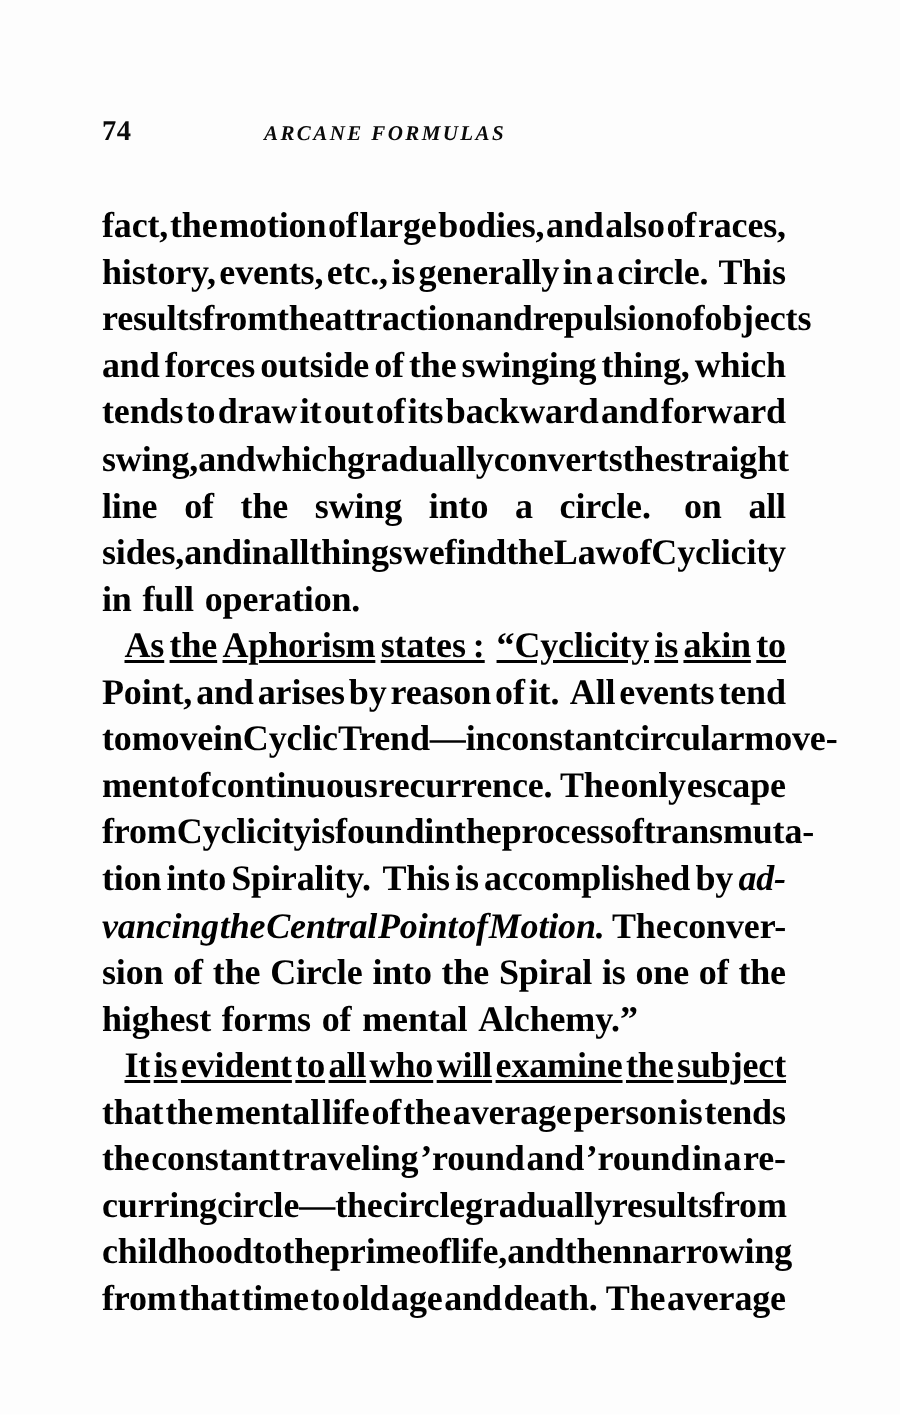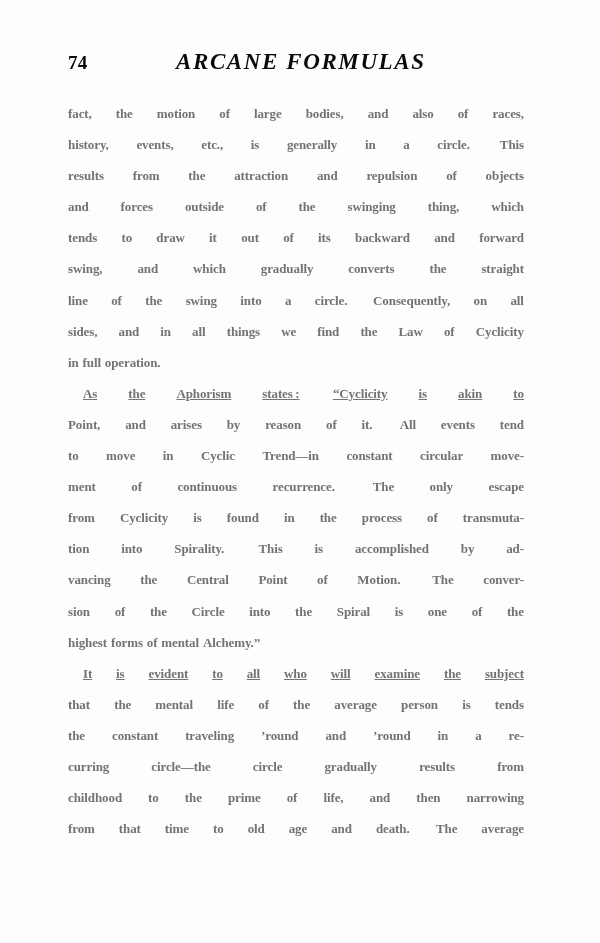--- a/index.html
+++ b/index.html
@@ -16,20 +16,21 @@
     font-family: "Liberation Serif", "DejaVu Serif", serif;
     color: #000000;
     background: #fdfdfd;
   }
 
   
   .page {
     position: absolute;
     inset: 0;
     background: #fdfdfd;
+    margin-top: 28px;
   }
 
   
   .running-head {
     position: absolute;
     top: 50px;
     left: 68px;
     right: 68px;
     height: 30px;
     display: flex;
@@ -42,44 +43,44 @@
     letter-spacing: 0.3px;
     line-height: 1;
     color: #0a0a0a;
     width: 108px;
     flex: none;
   }
   .head-title {
     font-family: "Liberation Serif", "DejaVu Serif", serif;
     font-style: italic;
     font-weight: 700;
-    font-size: 23px;
+    font-size: 14px;
     letter-spacing: 1.6px;
     line-height: 1;
     color: #0a0a0a;
     white-space: nowrap;
   }
 
   
   .textblock {
     position: absolute;
     top: 106px;
     left: 68px;
     width: 456px;
   }
 
   .line {
     display: flex;
     width: 456px;
     height: 31.1px;
-    align-items: flex-start;
-    font-size: 13px;
+    align-items: flex-end;
+    font-size: 24px;
     font-weight: 700;
     letter-spacing: -0.1px;
-    color: #737373;
+    color: #000000;
     white-space: pre;
   }
   
   .line.just {
     justify-content: space-between;
   }
   
   .line.flush {
     justify-content: flex-start;
   }
@@ -90,20 +91,21 @@
   .line.indent {
     padding-left: 15px;
     width: 441px;
     text-decoration: underline;
   }
 
   .w {
     display: inline-block;
   }
   .w.it {
+    font-style: italic;
   }
   
   .w.sent {
     margin-right: 0.18em;
   }
 </style>
 </head>
 <body>
 
 <div class="page">
@@ -114,21 +116,21 @@
   </div>
 
   <div class="textblock">
       <div>
         <div class="line just"><span class="w">fact,</span><span class="w">the</span><span class="w">motion</span><span class="w">of</span><span class="w">large</span><span class="w">bodies,</span><span class="w">and</span><span class="w">also</span><span class="w">of</span><span class="w">races,</span></div>
         <div class="line just"><span class="w">history,</span><span class="w">events,</span><span class="w">etc.,</span><span class="w">is</span><span class="w">generally</span><span class="w">in</span><span class="w">a</span><span class="w sent">circle.</span><span class="w">This</span></div>
         <div class="line just"><span class="w">results</span><span class="w">from</span><span class="w">the</span><span class="w">attraction</span><span class="w">and</span><span class="w">repulsion</span><span class="w">of</span><span class="w">objects</span></div>
         <div class="line just"><span class="w">and</span><span class="w">forces</span><span class="w">outside</span><span class="w">of</span><span class="w">the</span><span class="w">swinging</span><span class="w">thing,</span><span class="w">which</span></div>
         <div class="line just"><span class="w">tends</span><span class="w">to</span><span class="w">draw</span><span class="w">it</span><span class="w">out</span><span class="w">of</span><span class="w">its</span><span class="w">backward</span><span class="w">and</span><span class="w">forward</span></div>
         <div class="line just"><span class="w">swing,</span><span class="w">and</span><span class="w">which</span><span class="w">gradually</span><span class="w">converts</span><span class="w">the</span><span class="w">straight</span></div>
-        <div class="line just"><span class="w">line</span><span class="w">of</span><span class="w">the</span><span class="w">swing</span><span class="w">into</span><span class="w">a</span><span class="w sent">circle.</span><span class="w">Consequently,</span><span class="w">on</span><span class="w">all</span></div>
+        <div class="line just"><span class="w">line</span><span class="w">of</span><span class="w">the</span><span class="w">swing</span><span class="w">into</span><span class="w">a</span><span class="w sent">circle.</span><span class="w">on</span><span class="w">all</span></div>
         <div class="line just"><span class="w">sides,</span><span class="w">and</span><span class="w">in</span><span class="w">all</span><span class="w">things</span><span class="w">we</span><span class="w">find</span><span class="w">the</span><span class="w">Law</span><span class="w">of</span><span class="w">Cyclicity</span></div>
         <div class="line flush"><span class="w">in</span><span class="w">full</span><span class="w">operation.</span></div>
       </div>
       <div>
         <div class="line just indent"><span class="w">As</span><span class="w">the</span><span class="w">Aphorism</span><span class="w sent">states :</span><span class="w">“Cyclicity</span><span class="w">is</span><span class="w">akin</span><span class="w">to</span></div>
         <div class="line just"><span class="w">Point,</span><span class="w">and</span><span class="w">arises</span><span class="w">by</span><span class="w">reason</span><span class="w">of</span><span class="w sent">it.</span><span class="w">All</span><span class="w">events</span><span class="w">tend</span></div>
         <div class="line just"><span class="w">to</span><span class="w">move</span><span class="w">in</span><span class="w">Cyclic</span><span class="w">Trend—in</span><span class="w">constant</span><span class="w">circular</span><span class="w">move-</span></div>
         <div class="line just"><span class="w">ment</span><span class="w">of</span><span class="w">continuous</span><span class="w sent">recurrence.</span><span class="w">The</span><span class="w">only</span><span class="w">escape</span></div>
         <div class="line just"><span class="w">from</span><span class="w">Cyclicity</span><span class="w">is</span><span class="w">found</span><span class="w">in</span><span class="w">the</span><span class="w">process</span><span class="w">of</span><span class="w">transmuta-</span></div>
         <div class="line just"><span class="w">tion</span><span class="w">into</span><span class="w sent">Spirality.</span><span class="w">This</span><span class="w">is</span><span class="w">accomplished</span><span class="w">by</span><span class="w it">ad-</span></div>

